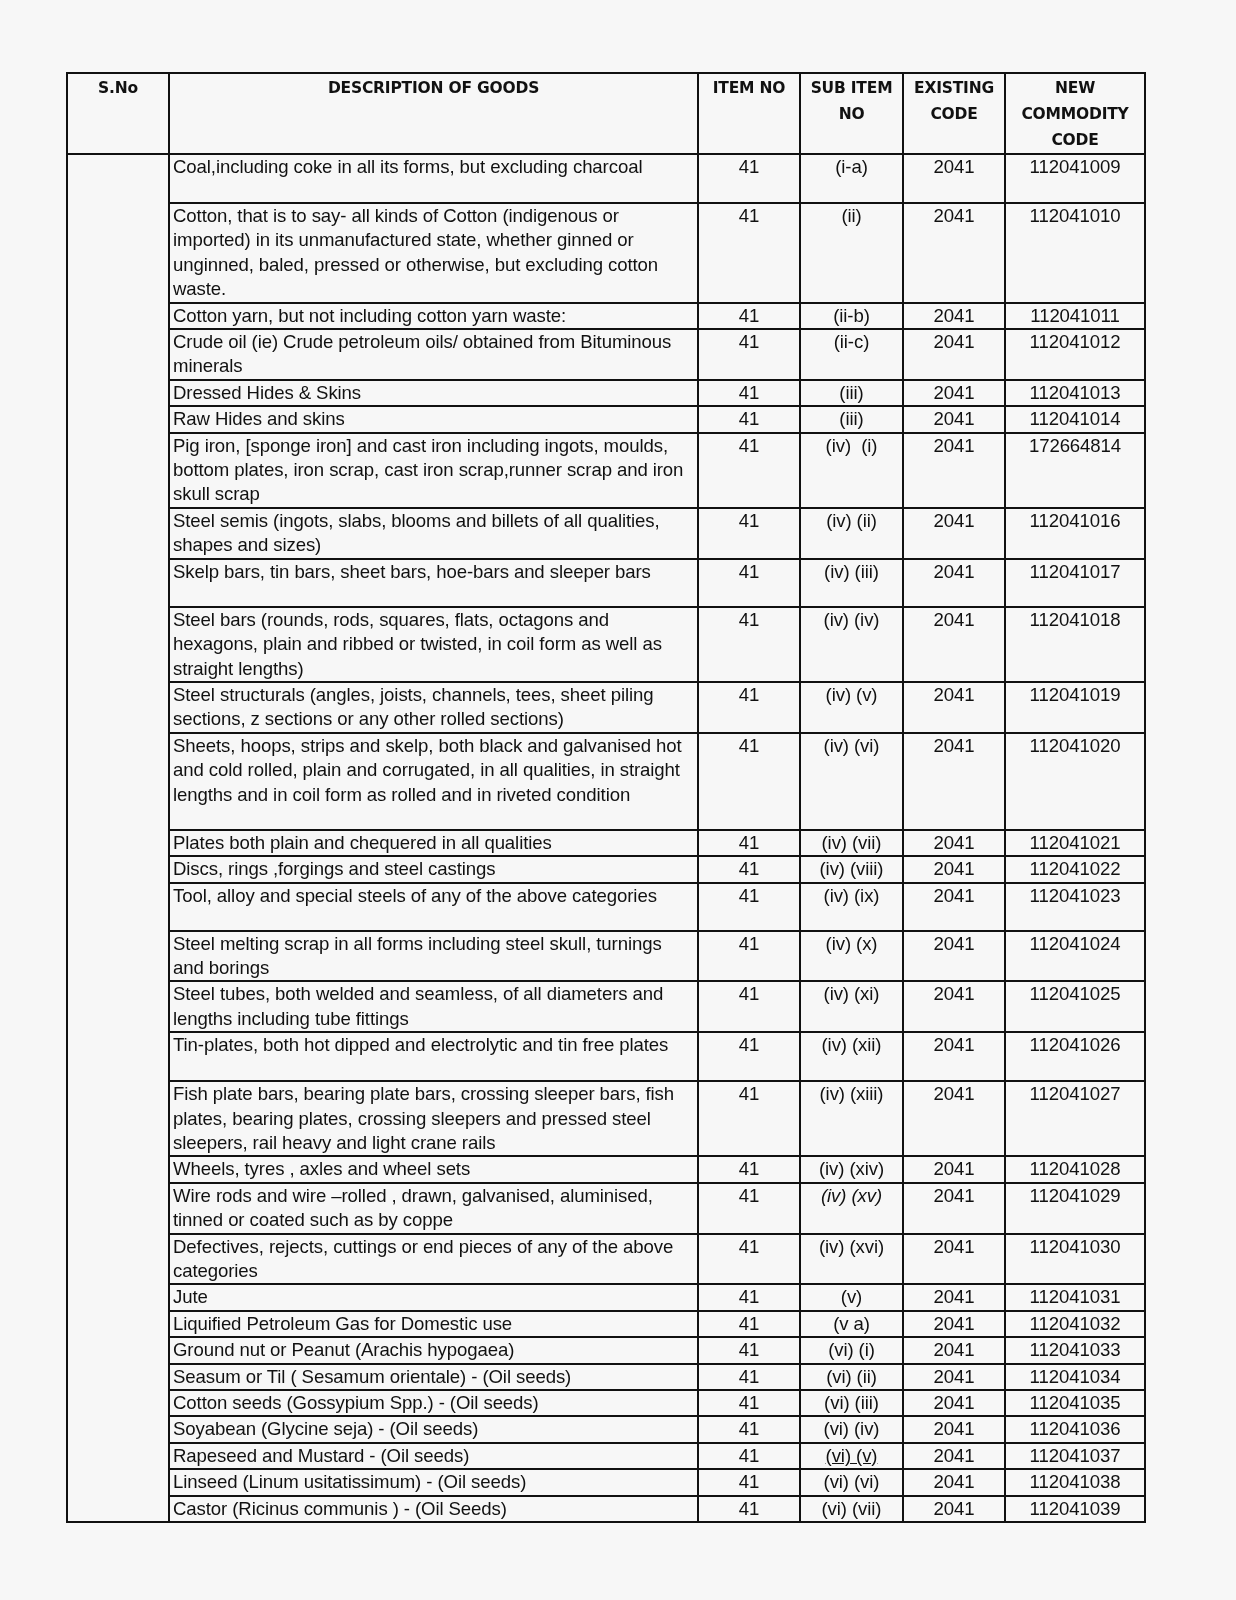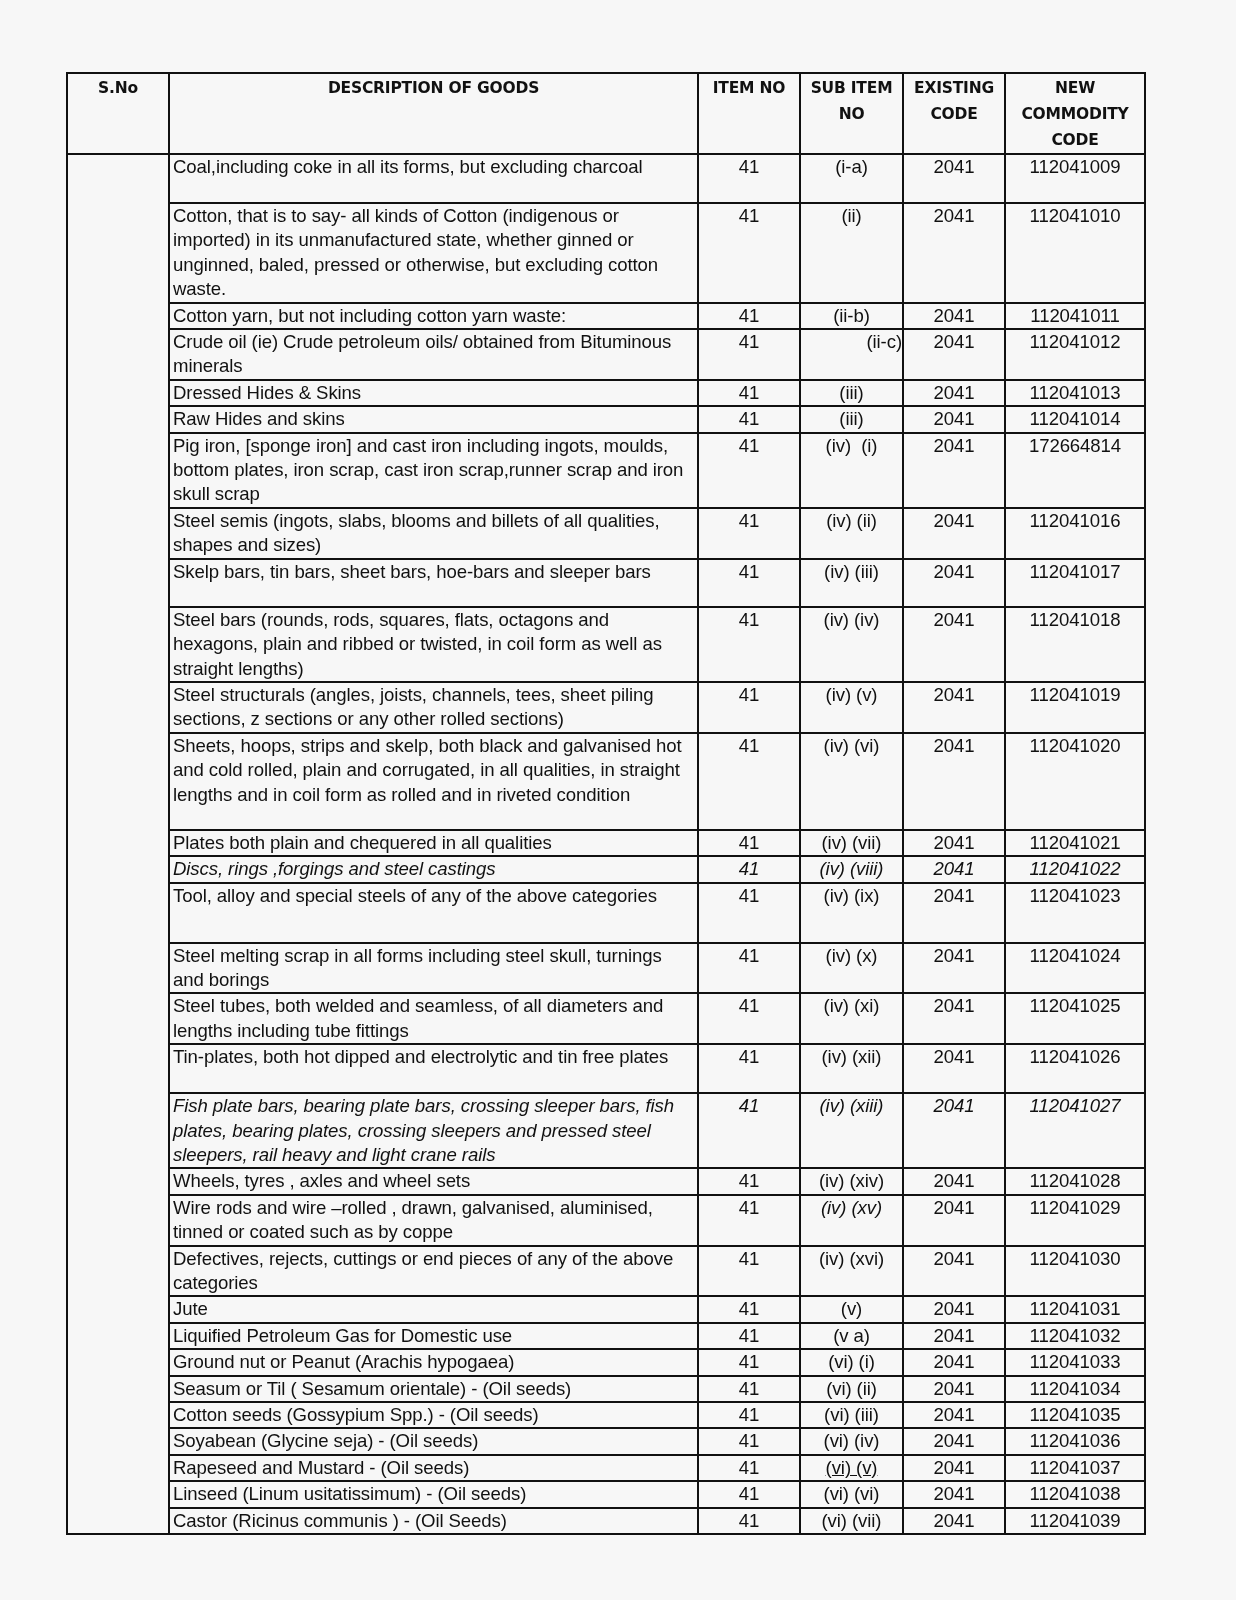--- a/index.html
+++ b/index.html
@@ -83,21 +83,21 @@
       <tr style="height: 24px;">
         <td class="desc">Cotton yarn, but not including cotton yarn waste:</td>
         <td class="c">41</td>
         <td class="c" style="white-space: pre;">(ii-b)</td>
         <td class="c">2041</td>
         <td class="c">112041011</td>
       </tr>
       <tr style="height: 49px;">
         <td class="desc">Crude oil (ie) Crude petroleum oils/ obtained from Bituminous minerals</td>
         <td class="c">41</td>
-        <td class="c" style="white-space: pre; text-align: right;">(ii-c)</td>
+        <td class="c" style="white-space: pre;">(ii-c)</td>
         <td class="c">2041</td>
         <td class="c">112041012</td>
       </tr>
       <tr style="height: 24px;">
         <td class="desc">Dressed Hides &amp; Skins</td>
         <td class="c">41</td>
         <td class="c" style="white-space: pre;">(iii)</td>
         <td class="c">2041</td>
         <td class="c">112041013</td>
       </tr>
@@ -150,28 +150,28 @@
         <td class="c">2041</td>
         <td class="c">112041020</td>
       </tr>
       <tr style="height: 25px;">
         <td class="desc">Plates both plain and chequered in all qualities</td>
         <td class="c">41</td>
         <td class="c" style="white-space: pre;">(iv) (vii)</td>
         <td class="c">2041</td>
         <td class="c">112041021</td>
       </tr>
-      <tr style="height: 24px; font-style: italic;">
+      <tr style="height: 24px;">
         <td class="desc">Discs, rings ,forgings and steel castings</td>
         <td class="c">41</td>
         <td class="c" style="white-space: pre;">(iv) (viii)</td>
         <td class="c">2041</td>
         <td class="c">112041022</td>
       </tr>
-      <tr style="height: 60px;">
+      <tr style="height: 48px;">
         <td class="desc">Tool, alloy and special steels of any of the above categories</td>
         <td class="c">41</td>
         <td class="c" style="white-space: pre;">(iv) (ix)</td>
         <td class="c">2041</td>
         <td class="c">112041023</td>
       </tr>
       <tr style="height: 49px;">
         <td class="desc">Steel melting scrap in all forms including steel skull, turnings and borings</td>
         <td class="c">41</td>
         <td class="c" style="white-space: pre;">(iv) (x)</td>
@@ -185,21 +185,21 @@
         <td class="c">2041</td>
         <td class="c">112041025</td>
       </tr>
       <tr style="height: 49px;">
         <td class="desc">Tin-plates, both hot dipped and electrolytic and tin free plates</td>
         <td class="c">41</td>
         <td class="c" style="white-space: pre;">(iv) (xii)</td>
         <td class="c">2041</td>
         <td class="c">112041026</td>
       </tr>
-      <tr style="height: 74px; font-style: italic;">
+      <tr style="height: 74px;">
         <td class="desc">Fish plate bars, bearing plate bars, crossing sleeper bars, fish plates, bearing plates, crossing sleepers and pressed steel sleepers, rail heavy and light crane rails</td>
         <td class="c">41</td>
         <td class="c" style="white-space: pre; border-radius: 28px;">(iv) (xiii)</td>
         <td class="c">2041</td>
         <td class="c">112041027</td>
       </tr>
       <tr style="height: 24px;">
         <td class="desc">Wheels, tyres , axles and wheel sets</td>
         <td class="c">41</td>
         <td class="c" style="white-space: pre;">(iv) (xiv)</td>

